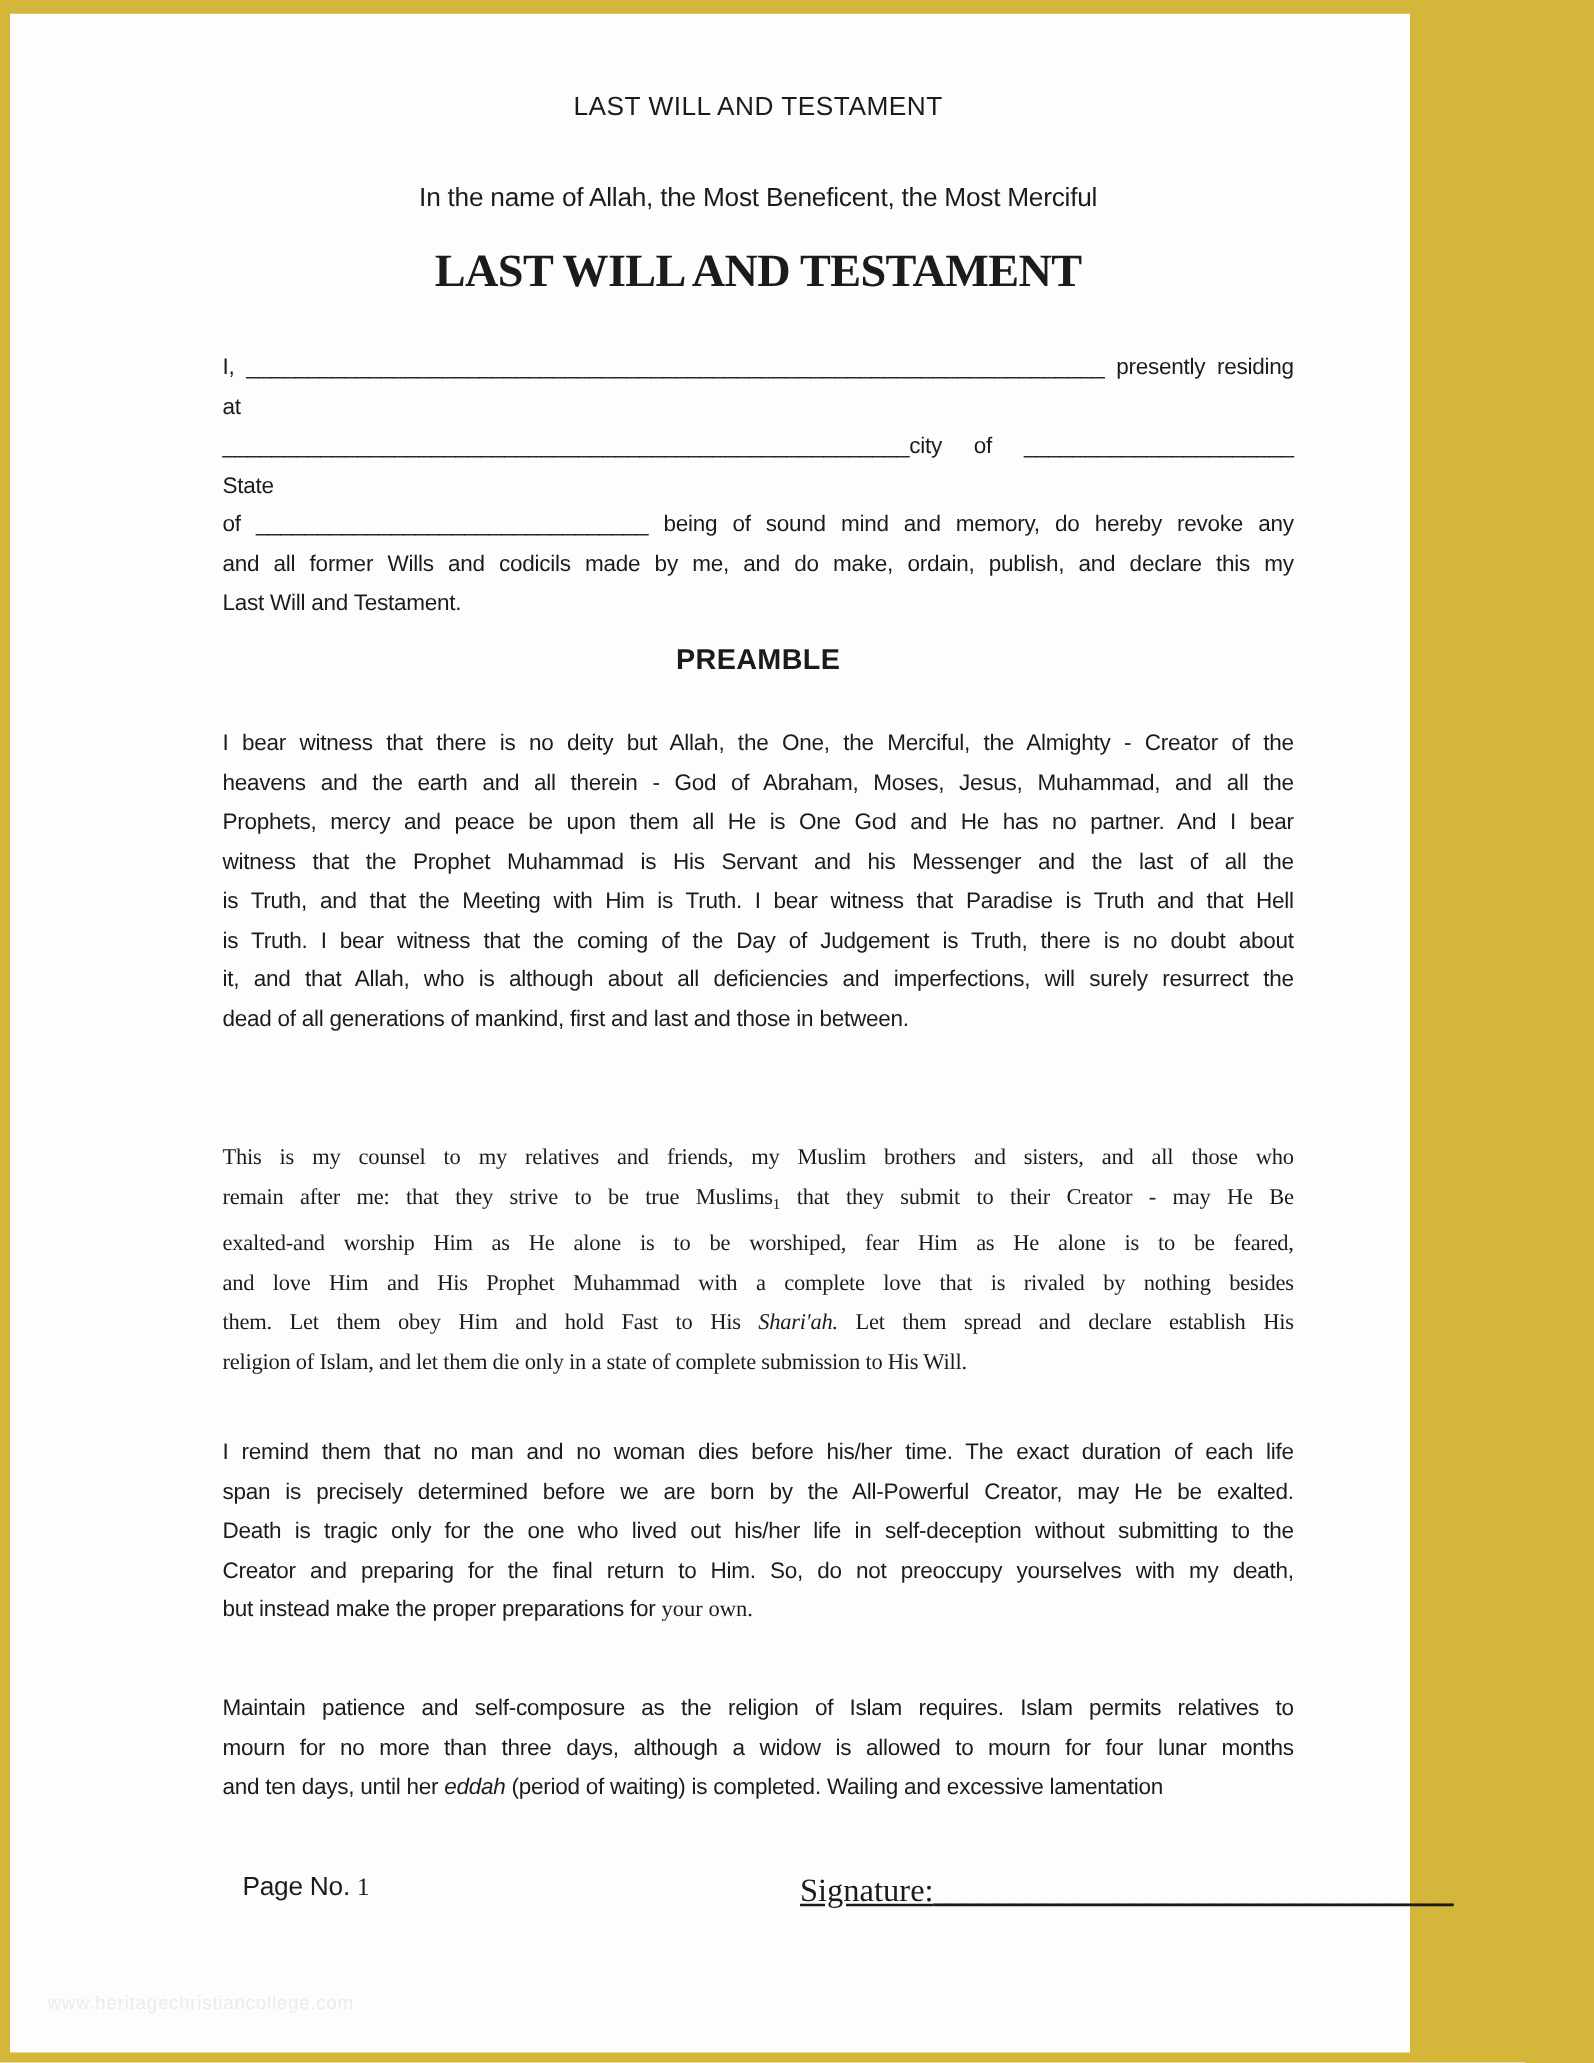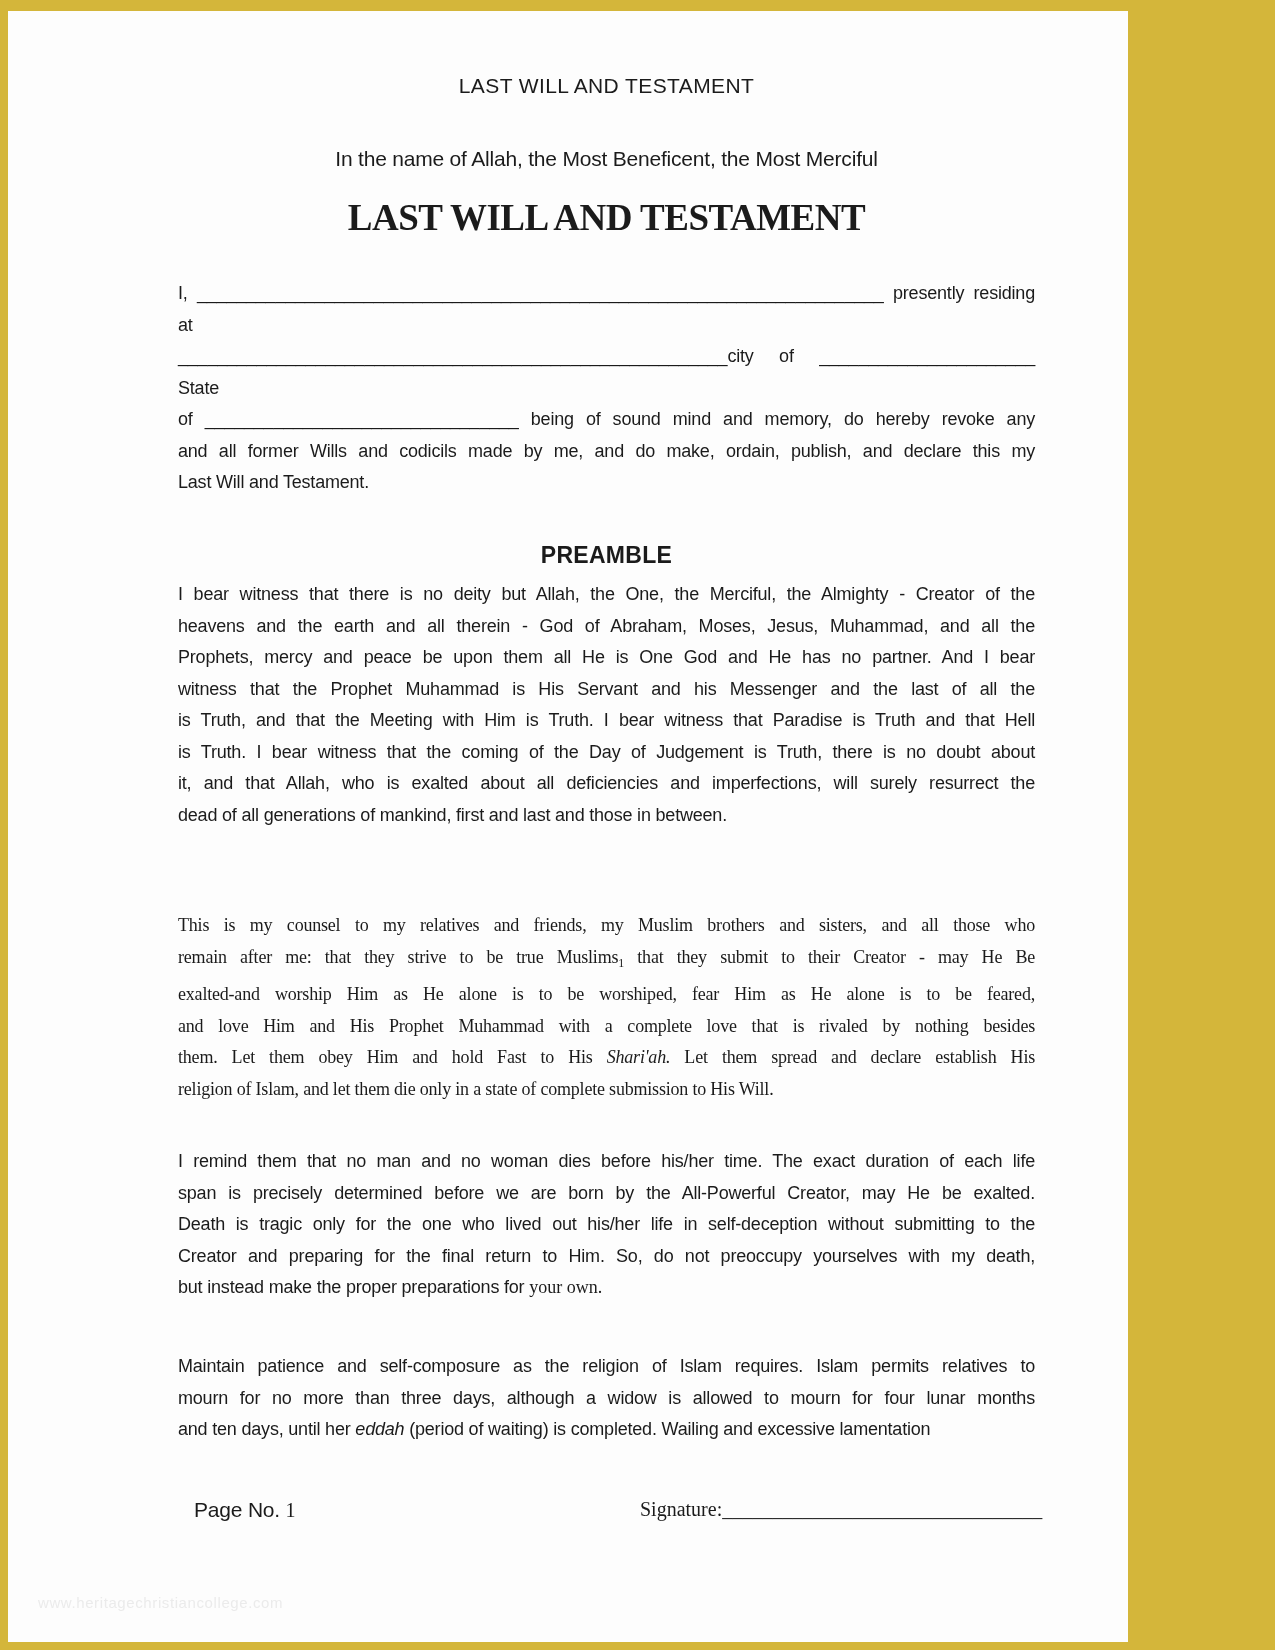--- a/index.html
+++ b/index.html
@@ -18,21 +18,21 @@
   .doc{position:absolute;inset:0;color:#1b1b1b;}
 
   .centered{position:absolute;left:178px;width:857px;text-align:center;}
   .small-title{top:74px;font-size:21px;letter-spacing:.4px;}
   .bismillah{top:147px;font-size:21px;letter-spacing:-.2px;}
   .main-title{
     top:196px;
     font-family:"Liberation Serif", serif;
     font-weight:bold;font-size:37px;letter-spacing:-.5px;
   }
-  .preamble-h{top:514px;font-weight:bold;font-size:23px;letter-spacing:.3px;margin-top:28px;}
+  .preamble-h{top:514px;font-weight:bold;font-size:23px;letter-spacing:.3px;}
 
   .para{
     position:absolute;left:178px;width:857px;
     font-size:18px;line-height:31.5px;letter-spacing:-.2px;
   }
   .para .line{text-align:justify;text-align-last:justify;}
   .para .line:last-child{text-align-last:left;}
 
   .it{font-style:italic;}
   .sf{font-family:"Liberation Serif", serif;letter-spacing:0;}
@@ -43,21 +43,21 @@
   #para2{top:910px;font-family:Liberation Serif, serif;}
   #para3{top:1146px;}
   #para4{top:1351px;}
 
   .footer-left{
     position:absolute;left:194px;top:1498px;font-size:21px;letter-spacing:-.2px;
   }
   .footer-left .sf{font-size:20px;}
   .footer-right{
     position:absolute;left:640px;top:1498px;
-    font-family:"Liberation Serif", serif;font-size:20px;
+    font-family:"Liberation Serif", serif;font-size:26px;text-decoration:underline;
   }
   .watermark{
     position:absolute;left:38px;top:1594px;
     font-size:15px;letter-spacing:.6px;color:#ebebeb;
   }
 </style>
 </head>
 <body>
 
 <div class="page">
@@ -80,21 +80,21 @@
 
     <div class="centered preamble-h">PREAMBLE</div>
 
     <div class="para" id="para1">
         <div class="line">I bear witness that there is no deity but Allah, the One, the Merciful, the Almighty - Creator of the</div>
         <div class="line">heavens and the earth and all therein - God of Abraham, Moses, Jesus, Muhammad, and all the</div>
         <div class="line">Prophets, mercy and peace be upon them all He is One God and He has no partner. And I bear</div>
         <div class="line">witness that the Prophet Muhammad is His Servant and his Messenger and the last of all the</div>
         <div class="line">is Truth, and that the Meeting with Him is Truth. I bear witness that Paradise is Truth and that Hell</div>
         <div class="line">is Truth. I bear witness that the coming of the Day of Judgement is Truth, there is no doubt about</div>
-        <div class="line">it, and that Allah, who is exalted about all deficiencies and imperfections, will surely resurrect the</div>
+        <div class="line">it, and that Allah, who is although about all deficiencies and imperfections, will surely resurrect the</div>
         <div class="line">dead of all generations of mankind, first and last and those in between.</div>
       </div>
 
     <div class="para" id="para2">
         <div class="line">This is my counsel to my relatives and friends, my Muslim brothers and sisters, and all those who</div>
         <div class="line"><span>remain after me: that they strive to be true Muslims</span><span class="sub">1</span><span> that they submit to their Creator - may He Be</span></div>
         <div class="line">exalted-and worship Him as He alone is to be worshiped, fear Him as He alone is to be feared,</div>
         <div class="line">and love Him and His Prophet Muhammad with a complete love that is rivaled by nothing besides</div>
         <div class="line"><span>them. Let them obey Him and hold Fast to His </span><span class="it">Shari'ah.</span><span> Let them spread and declare establish His</span></div>
         <div class="line">religion of Islam, and let them die only in a state of complete submission to His Will.</div>

